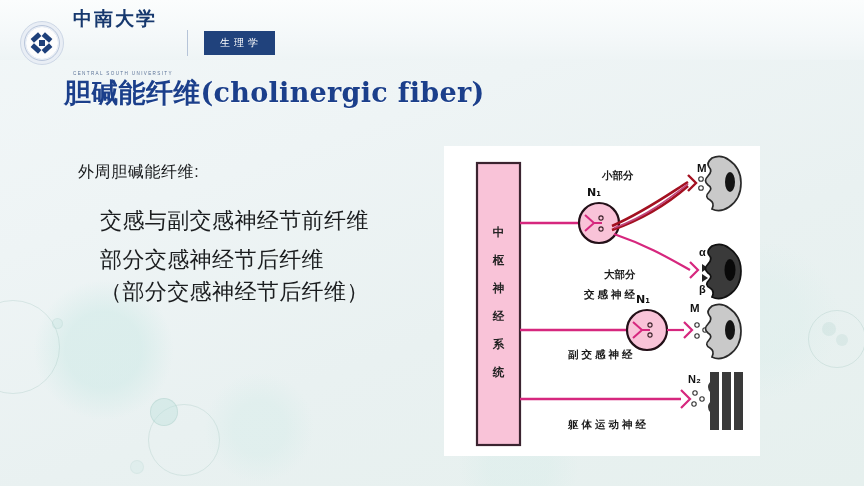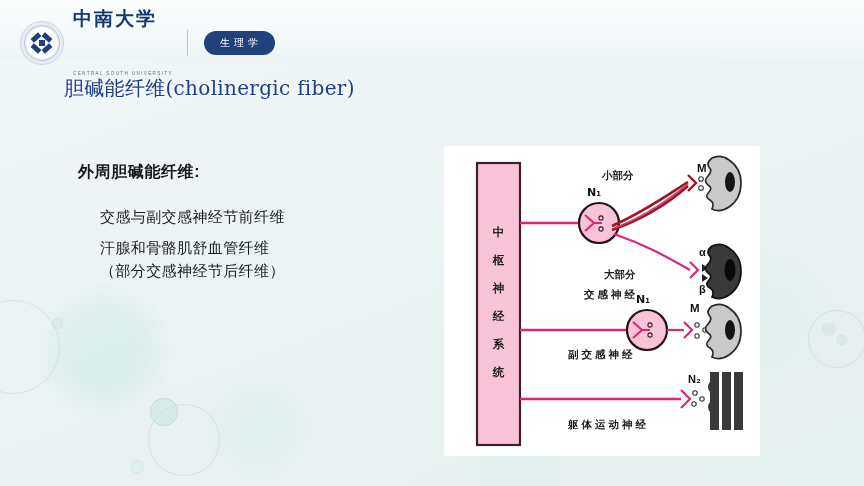--- a/index.html
+++ b/index.html
@@ -39,34 +39,34 @@
   .seal .core i.b{left:12px;top:4px;width:10px;height:5px;transform:rotate(42deg);}
   .seal .core i.c{left:1px;top:15px;width:10px;height:5px;transform:rotate(42deg);}
   .seal .core i.d{left:12px;top:15px;width:10px;height:5px;transform:rotate(-42deg);}
   .seal .core i.e{left:9px;top:9px;width:6px;height:6px;}
   .uname{display:flex;flex-direction:column;line-height:1;gap:40px;}
   .uname .cn{font-family:"DejaVu Serif","Liberation Serif",serif;font-size:19px;
     font-weight:700;color:#16386e;letter-spacing:2px;}
   .uname .en{font-size:4.6px;color:#5d7498;letter-spacing:1.35px;margin-top:4px;}
   .divider-v{width:1px;height:26px;background:#b6c4d8;margin:0 7px 0 5px;}
   .badge{background:#20427c;color:#ffffff;font-size:10px;letter-spacing:4px;
-    padding:5px 13px 5px 16px;border-radius:12px;
+    padding:5px 13px 5px 16px;border-radius:0;
     font-family:"DejaVu Serif","Liberation Serif",serif;}
 
   
   #title{position:absolute;left:64px;top:75px;
     font-family:"DejaVu Serif","Liberation Serif",serif;
-    font-size:20px;font-weight:400;color:#1b3f8b;letter-spacing:.3px;
+    font-size:27px;font-weight:700;color:#1b3f8b;letter-spacing:.3px;
     text-shadow:0 1px 0 rgba(255,255,255,.7);}
 
   
-  #lead{position:absolute;left:78px;top:162px;font-size:16px;font-weight:700;color:#16181a;
+  #lead{position:absolute;left:78px;top:162px;font-size:16px;font-weight:400;color:#16181a;
     letter-spacing:.6px;}
   #bullets{position:absolute;left:100px;top:208px;display:flex;flex-direction:column;gap:13px;}
-  #bullets .ln{font-size:15px;color:#1b1d1f;letter-spacing:.4px;line-height:1.18;}
+  #bullets .ln{font-size:22px;color:#1b1d1f;letter-spacing:.4px;line-height:1.18;}
   #bullets .ln.sub{margin-top:-7px;}
 
   
   #panel{position:absolute;left:444px;top:146px;width:316px;height:310px;background:#ffffff;}
   #panel svg{display:block;}
   .cjk{font-family:"DejaVu Sans","Liberation Sans",sans-serif;}
 </style>
 </head>
 <body>
 
@@ -101,21 +101,21 @@
       <div class="badge">生理学</div>
     </div>
   </div>
 
   <div id="title">胆碱能纤维(cholinergic fiber)</div>
 
   <div id="lead">外周胆碱能纤维:</div>
 
   <div id="bullets">
     <div class="ln">交感与副交感神经节前纤维</div>
-    <div class="ln">汗腺和骨骼肌舒血管纤维</div>
+    <div class="ln">部分交感神经节后纤维</div>
     <div class="ln sub">（部分交感神经节后纤维）</div>
   </div>
 
   <div id="panel">
     <svg width="316" height="310" viewBox="0 0 316 310">
       <defs>
         <marker id="none"></marker>
       </defs>
 
       <rect x="33" y="17" width="43" height="282" fill="#f9c3d8" stroke="#3b2430" stroke-width="2.2"></rect>

